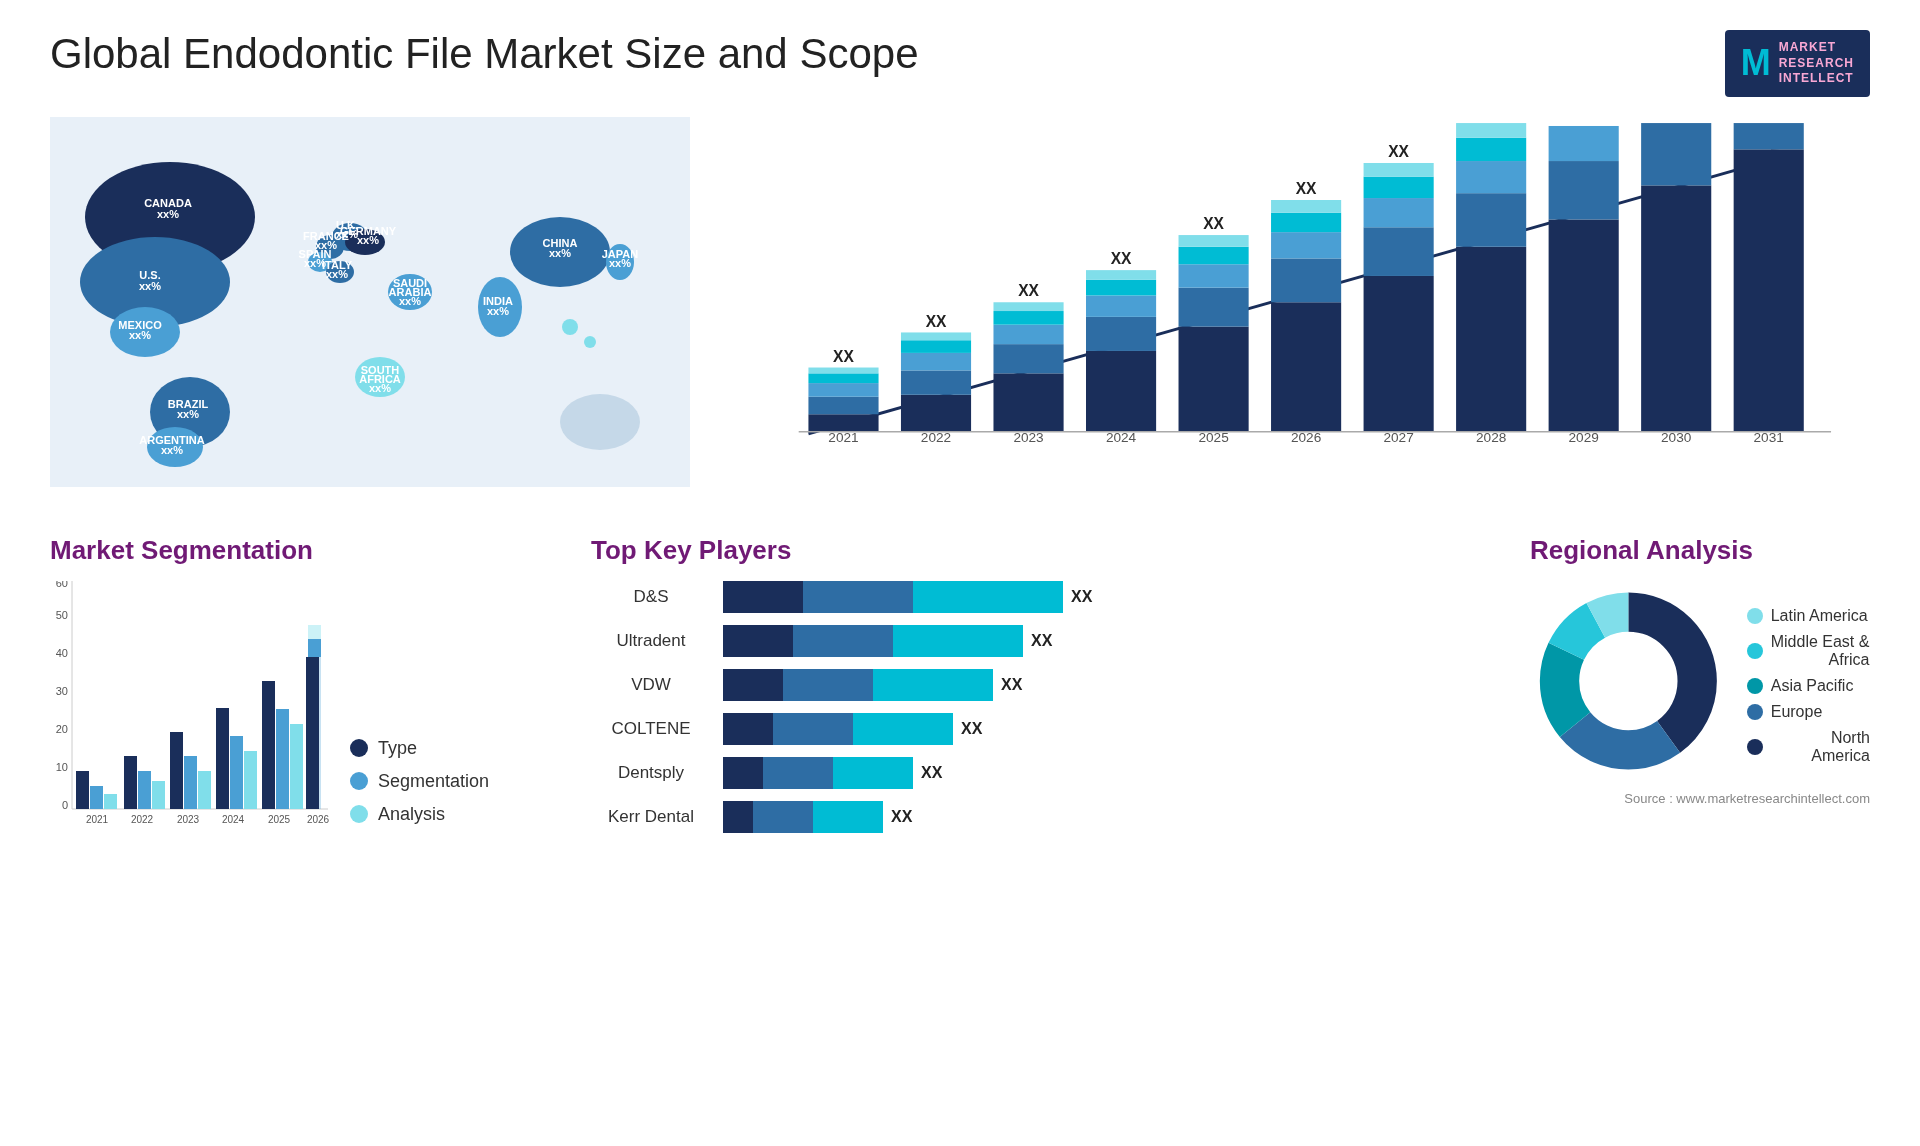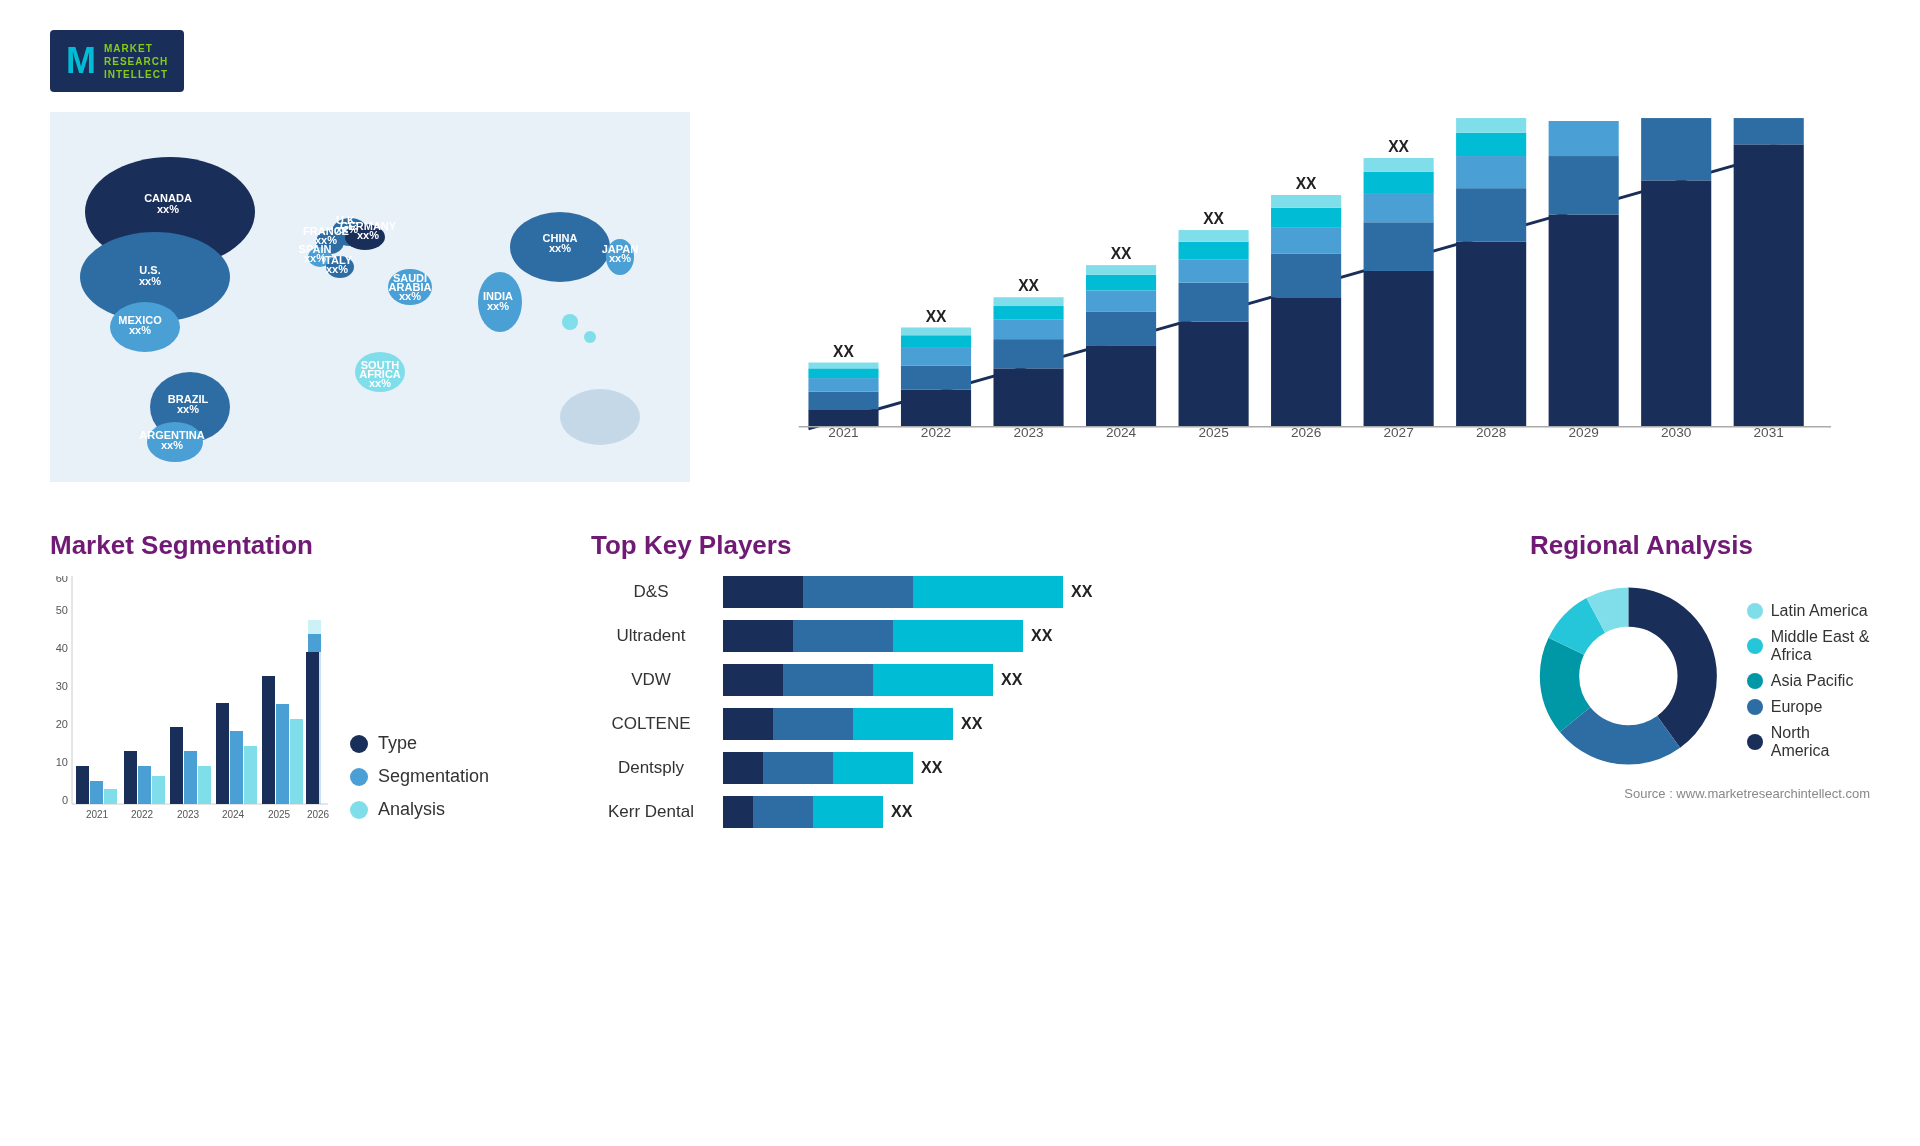--- a/index.html
+++ b/index.html
@@ -43,24 +43,24 @@
       align-items: center;
       gap: 8px;
       border-radius: 4px;
     }
     .logo-m {
       font-size: 36px;
       font-weight: 900;
       color: #00bcd4;
     }
     .logo-text {
-      font-size: 10px;
+      font-size: 12px;
       font-weight: 700;
       line-height: 1.3;
-      color: #84cc16;
+      color: #f9a8d4;
       letter-spacing: 1px;
     }
 
     
     .main-content {
       display: flex;
       gap: 0;
       width: 100%;
     }
 
@@ -239,20 +239,21 @@
       font-weight: 600;
       text-anchor: middle;
     }
   </style>
 </head>
 <body>
 
 <div class="page-container">
 
   <div class="header">
+    <h1 class="page-title">Global Endodontic File Market Size and Scope</h1>
     <div class="logo-area">
       <div class="logo-box">
         <div class="logo-m">M</div>
         <div class="logo-text">MARKET<br>RESEARCH<br>INTELLECT</div>
       </div>
     </div>
   </div>
 
   <div class="main-content">
 
@@ -611,21 +612,21 @@
             </div>
             <div class="player-value">XX</div>
           </div>
         </div>
 
       </div>
     </div>
 
     <div class="regional-section">
       <div class="section-title">Regional Analysis</div>
-      <div style="display:flex; gap:20px; align-items:center;">
+      <div style="display:flex; gap:20px; align-items:center;text-align:right;">
 
         <svg width="200" height="200" viewBox="0 0 200 200" xmlns="http://www.w3.org/2000/svg">
 
           <circle cx="100" cy="100" r="70" fill="none" stroke="#1a2e5a" stroke-width="40" stroke-dasharray="175.9 263.9" stroke-dashoffset="0" transform="rotate(-90 100 100)"></circle>
 
           <circle cx="100" cy="100" r="70" fill="none" stroke="#2e6da4" stroke-width="40" stroke-dasharray="105.5 334.3" stroke-dashoffset="-175.9" transform="rotate(-90 100 100)"></circle>
 
           <circle cx="100" cy="100" r="70" fill="none" stroke="#0097a7" stroke-width="40" stroke-dasharray="79.2 360.6" stroke-dashoffset="-281.4" transform="rotate(-90 100 100)"></circle>
 
           <circle cx="100" cy="100" r="70" fill="none" stroke="#26c6da" stroke-width="40" stroke-dasharray="44.0 395.8" stroke-dashoffset="-360.6" transform="rotate(-90 100 100)"></circle>

